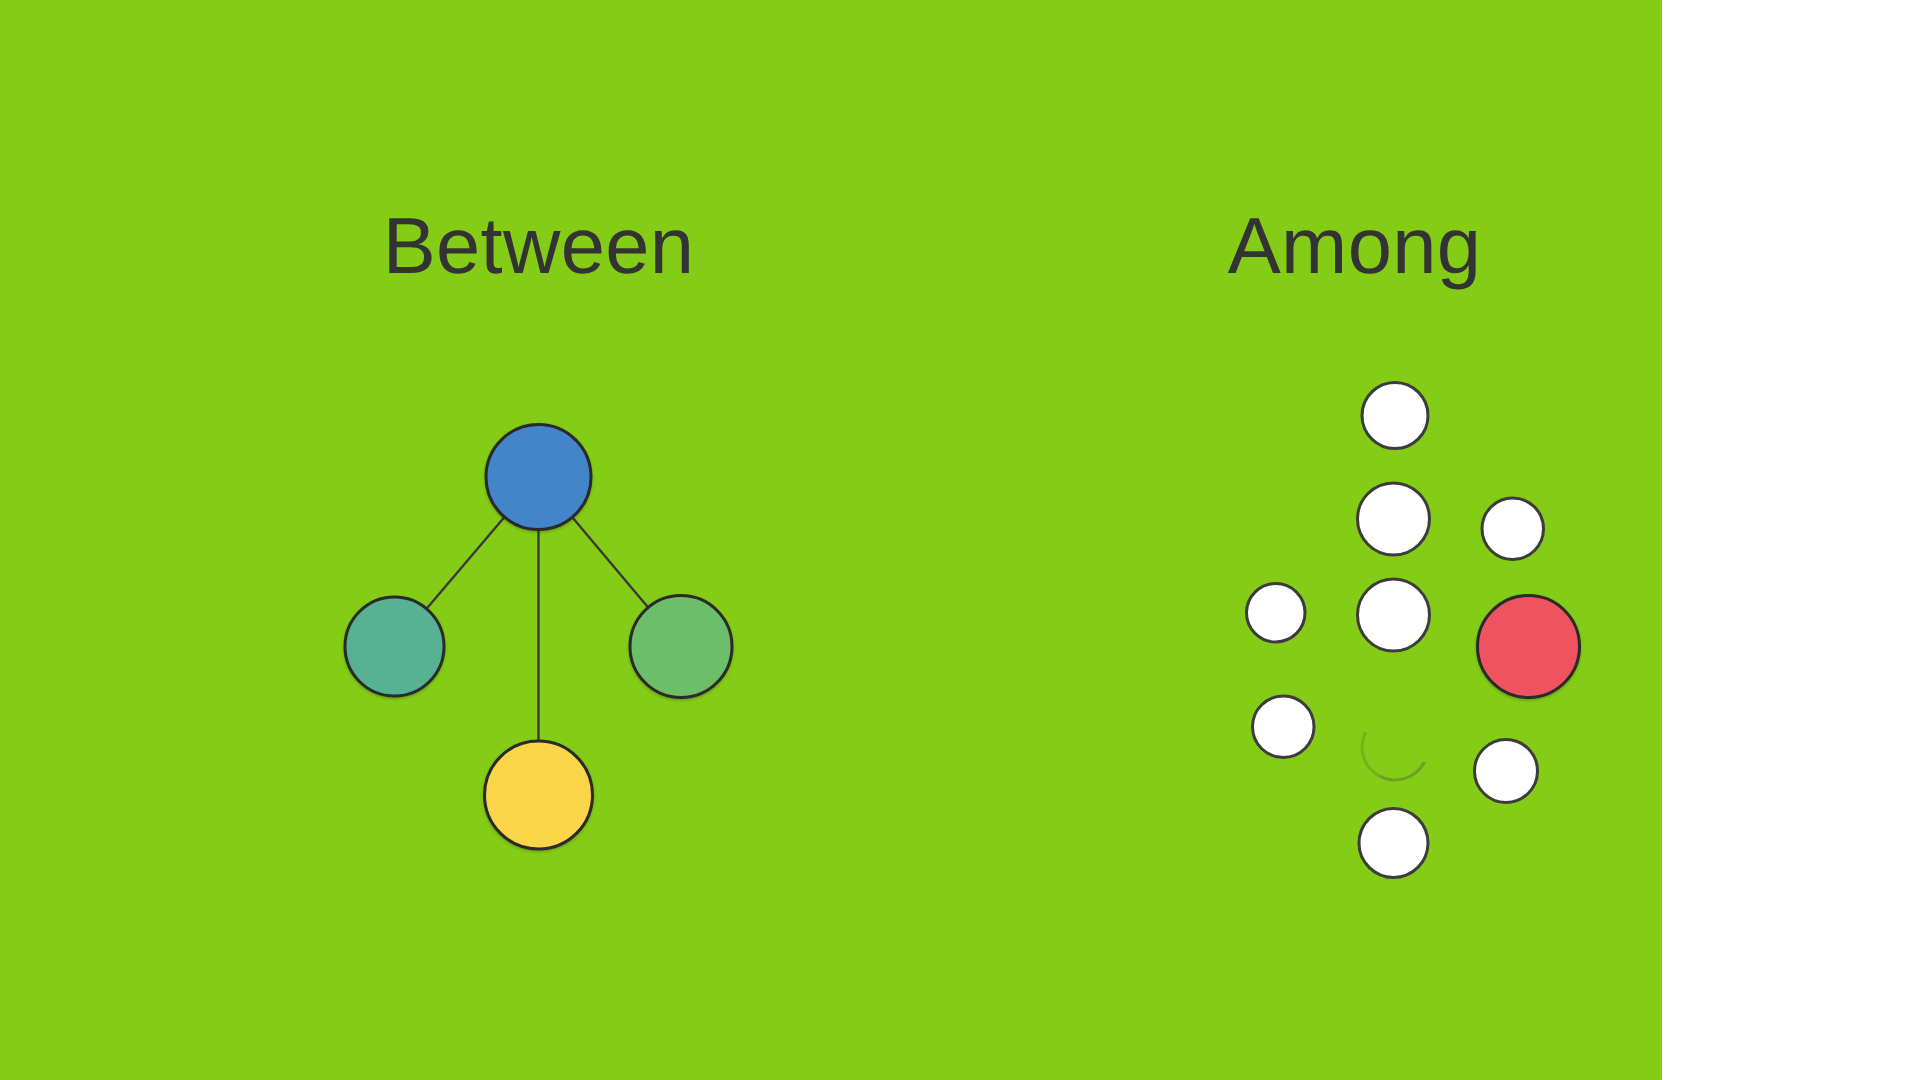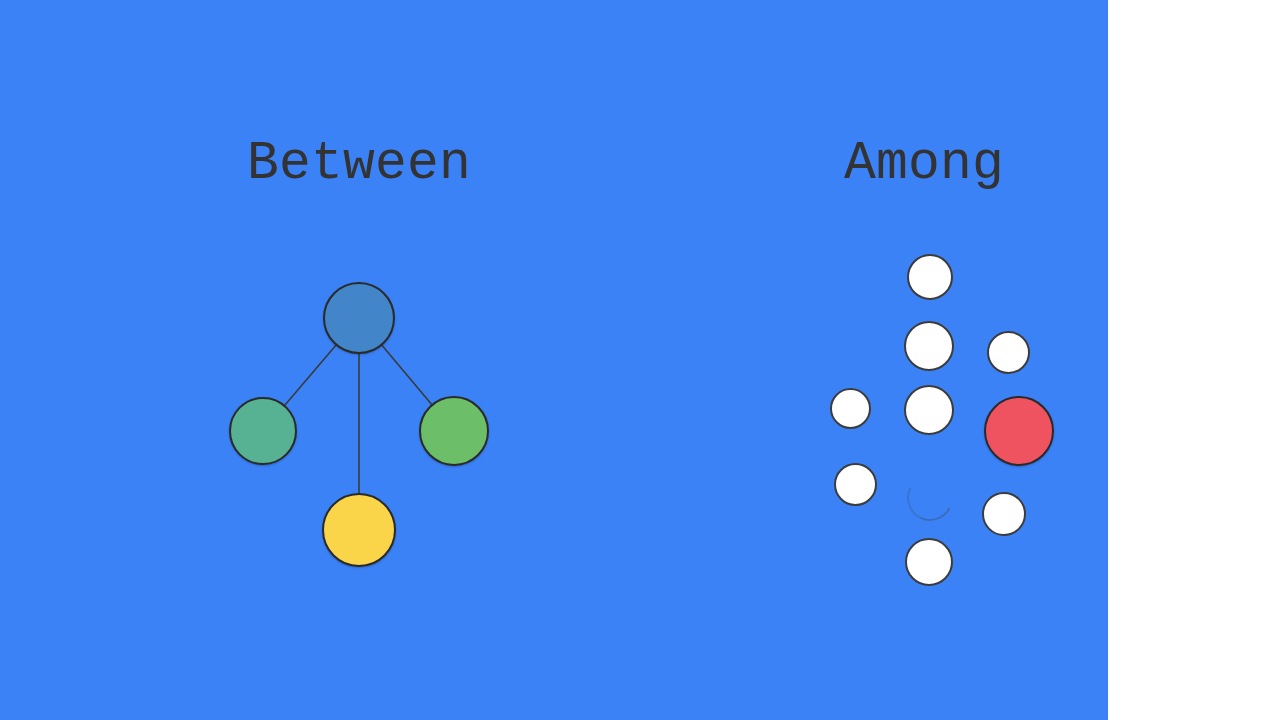--- a/index.html
+++ b/index.html
@@ -5,44 +5,44 @@
 <style>
   html, body {
     margin: 0;
     padding: 0;
     background: #ffffff;
   }
   #stage {
     position: relative;
     width: 1108px;
     height: 720px;
-    background: #3b82f6;
+    background: #84cc16;
     overflow: hidden;
-    font-family: Liberation Mono, monospace;
+    font-family: Liberation Sans, sans-serif;
   }
 
   
   .panel-title {
     position: absolute;
     text-align: center;
     color: #333333;
     font-weight: 300;
     font-size: 53px;
     line-height: 1;
     letter-spacing: 0.2px;
     white-space: nowrap;
     -webkit-font-smoothing: antialiased;
   }
   #title-between {
     left: 159px;
     top: 138px;
     width: 400px;
   }
   #title-among {
-    left: 724px;
+    left: 703px;
     top: 138px;
     width: 400px;
   }
 
   
   .node {
     position: absolute;
     border-radius: 50%;
     box-sizing: border-box;
     border: 2px solid #2f2f2f;

